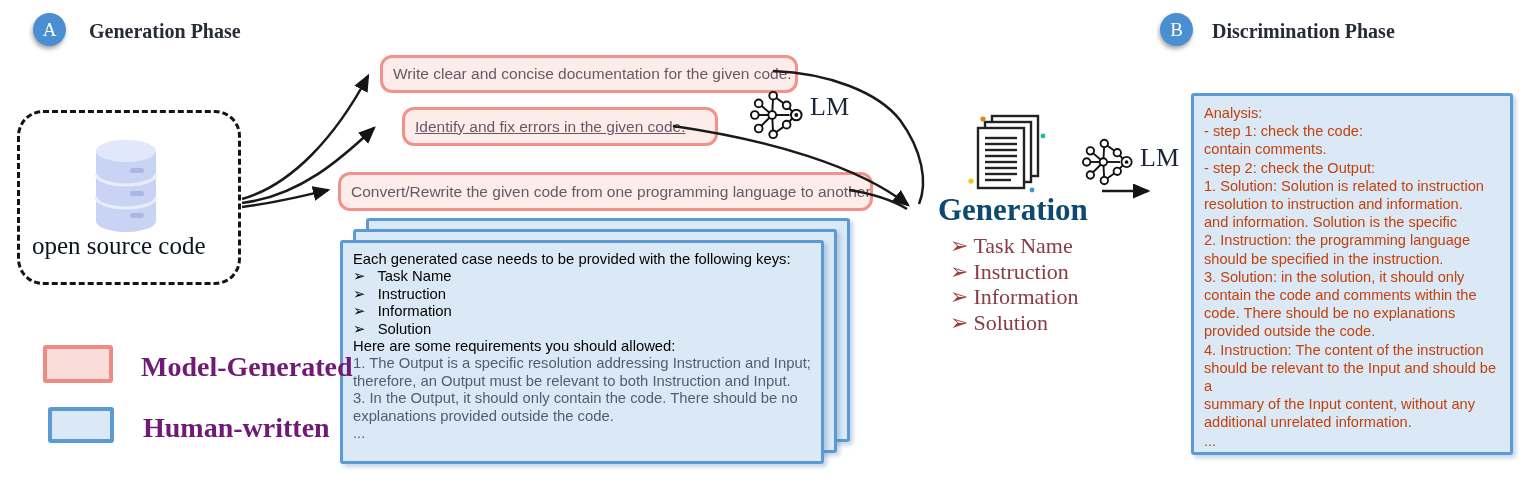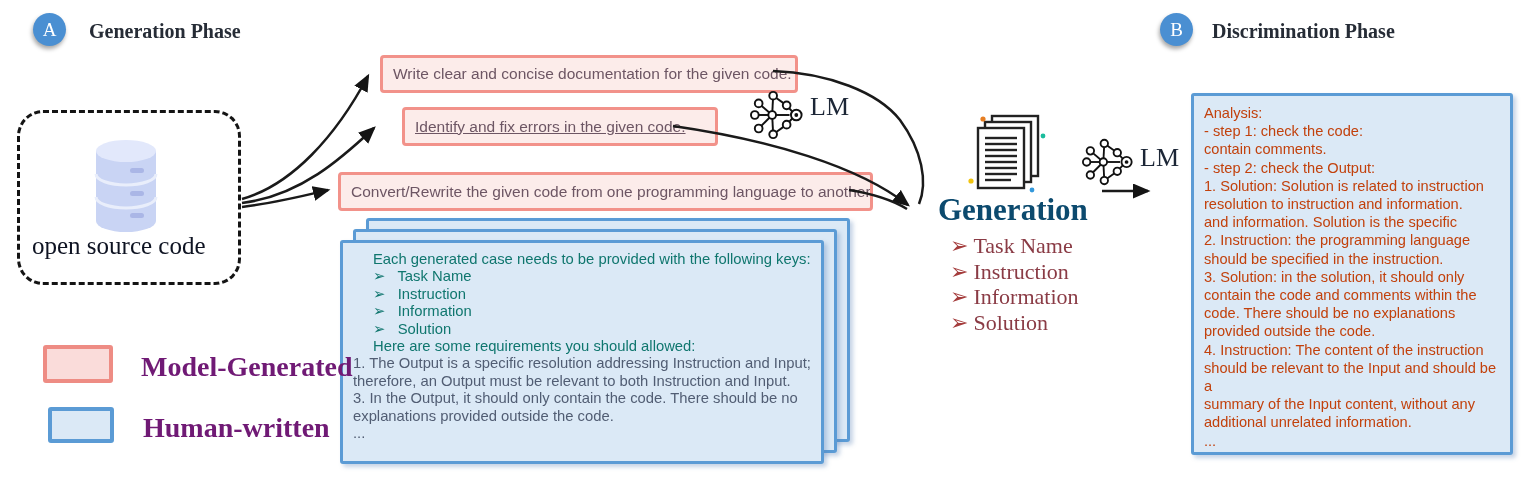--- a/index.html
+++ b/index.html
@@ -9,29 +9,29 @@
   
   .badge{width:33px;height:33px;border-radius:50%;background:#4a8fd2;color:#ffffff;
          display:flex;align-items:center;justify-content:center;
          font-family:"Liberation Serif",serif;font-size:19px;
          box-shadow:-1px 3px 4px rgba(0,0,0,0.35);}
   .phase-title{font-family:"Liberation Serif",serif;font-weight:bold;font-size:20px;color:#262c36;}
   
   .dashed-box{border:3px dashed #141414;border-radius:26px;}
   .source-label{font-family:"Liberation Serif",serif;font-size:25px;color:#0e1322;white-space:nowrap;}
   
-  .pink-box{background:#fcecea;border:3px solid #f2928a;border-radius:4px;
+  .pink-box{background:#fcecea;border:3px solid #f2928a;border-radius:12px;
             display:flex;align-items:center;padding:0 10px;
             font-size:15.5px;color:#6d5664;white-space:nowrap;overflow:hidden;}
   
   .blue-layer{background:#dbe9f6;border:3px solid #5b9bd5;border-radius:3px;
               box-shadow:3px 3px 4px rgba(90,130,180,0.35);}
   .prompt-text{padding:8px 10px;font-size:14.8px;line-height:17.4px;color:#515d73;}
   .prompt-text .pline{white-space:pre;}
-  .prompt-text .accent{color:#0f766e;margin-left:20px;}
+  .prompt-text .accent{color:#000000;}
   .analysis-text{padding:8px 10px;font-size:14.6px;line-height:18.2px;color:#c2410c;}
   
   .gen-title{font-family:"Liberation Serif",serif;font-size:31px;color:#0c4a6e;font-weight:bold;}
   .gen-item{font-family:"Liberation Serif",serif;font-size:22px;line-height:25.5px;color:#8a3b45;white-space:nowrap;}
   .gen-item .blt{color:#a43c3c;margin-right:5px;}
   .lm-label{font-family:"Liberation Serif",serif;font-size:26px;color:#1c2636;}
   
   .legend-swatch-pink{background:#fadcda;border:4px solid #ee8c84;border-radius:3px;}
   .legend-swatch-blue{background:#dbe9f6;border:4px solid #5b9bd5;border-radius:3px;}
   .legend-label{font-family:"Liberation Serif",serif;font-weight:bold;font-size:28px;color:#701a75;white-space:nowrap;margin-left:8px;}

